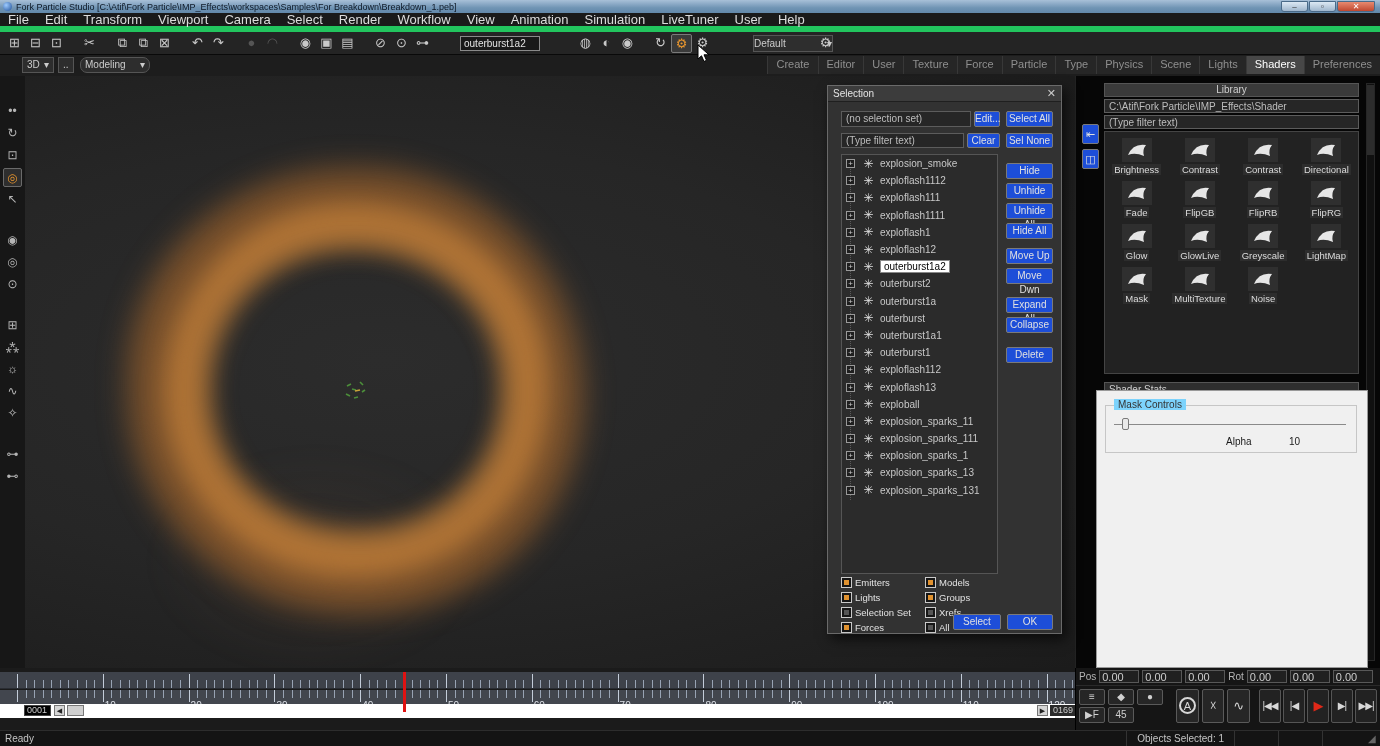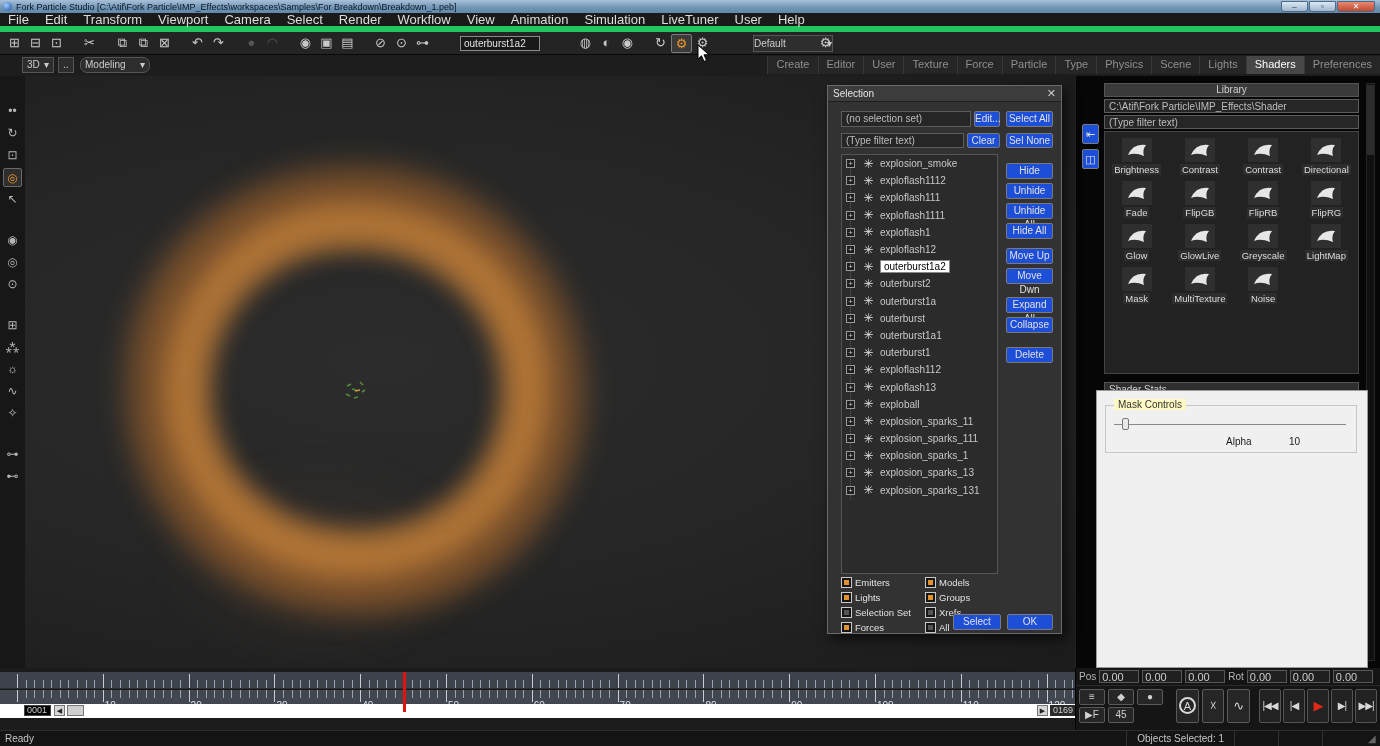--- a/index.html
+++ b/index.html
@@ -102,21 +102,21 @@
   .shader-icon { display:inline-block; width:30px; height:24px; background:#2f2f2f; padding-top:4px; }
   .shader-name { display:inline-block; margin-top:2px; color:#dcdcdc; background:#2d2d2d; padding:0 2px; font-size:9.5px; }
   .lib-stats { margin-top:8px; height:14px; background:#2e2e2e; border:1px solid #555; color:#cfcfcf; padding:1px 4px; }
   .lib-side { position:absolute; left:6px; top:48px; display:flex; flex-direction:column; gap:5px; }
   .lib-side .btn { width:17px; height:20px; line-height:18px; font-size:11px; }
   .rp-scroll { position:absolute; right:5px; top:7px; width:9px; height:578px; background:#101010; border:1px solid #262626; }
   .rp-thumb { width:7px; height:70px; background:#2c2c2c; margin:1px auto; }
 
   .mask-panel { position:absolute; left:20px; top:314px; width:272px; height:278px; background:#f0f0f0; border:1px solid #999; }
   .mask-group { position:absolute; left:8px; top:14px; right:10px; height:48px; border:1px solid #c6c6c6; }
-  .mask-legend { position:absolute; left:8px; top:-7px; background:#fef9c3; padding:0 4px; font-size:10px; color:#333; }
+  .mask-legend { position:absolute; left:8px; top:-7px; background:#7dd3fc; padding:0 4px; font-size:10px; color:#333; }
   .slider-track { position:absolute; left:8px; top:18px; right:10px; height:1px; background:#8a8a8a; }
   .slider-handle { position:absolute; left:16px; top:12px; width:7px; height:12px; background:#e9e9e9; border:1px solid #7a7a7a; border-radius:2px; }
   .mask-label { position:absolute; left:120px; top:30px; font-size:10px; color:#1a1a1a; }
   .mask-value { position:absolute; left:183px; top:30px; font-size:10px; color:#1a1a1a; }
 
   
   .timeline { position:absolute; left:0; top:668px; width:1075px; height:62px; background:#1b1b1b; }
   .ruler1 { position:absolute; left:0; top:4px; width:100%; height:17px; background:#3e424a; border-bottom:1px solid #2a2d33; }
   .ruler2 { position:absolute; left:0; top:22px; width:100%; height:22px; background:#42464e; }
   .ticks-min { position:absolute; left:17px; right:0; height:8px;

